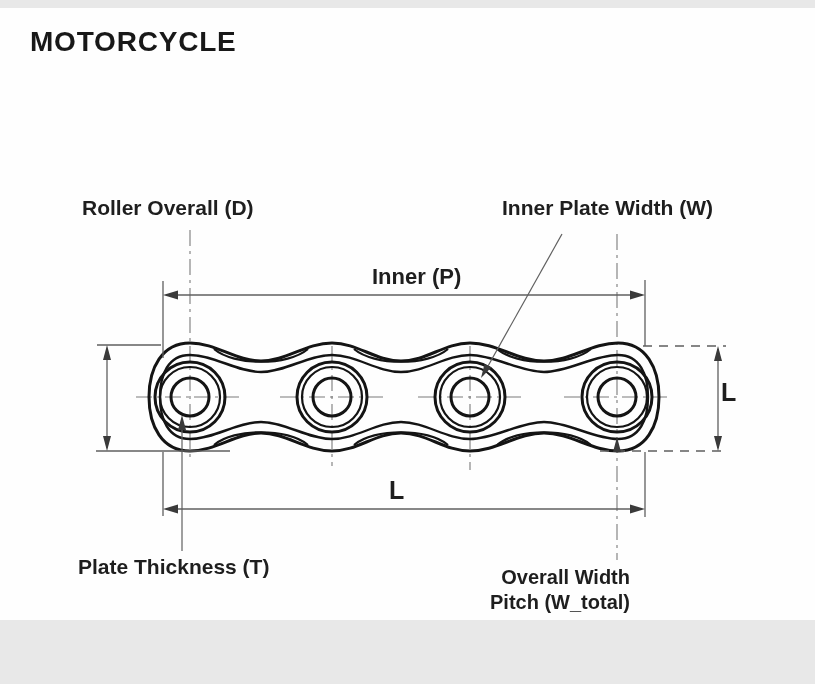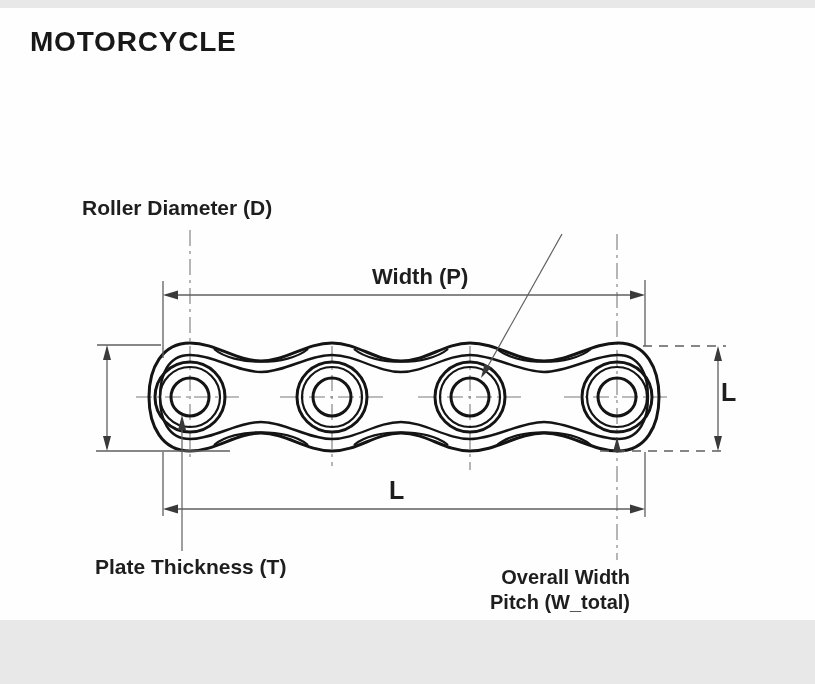--- a/index.html
+++ b/index.html
@@ -34,42 +34,43 @@
     font-size:28px;
     font-weight:800;
     letter-spacing:.8px;
     color:#181818;
   }
   .lbl-roller-d{left:82px;top:188px;font-size:21px;}
   .lbl-inner-w{left:502px;top:188px;font-size:21px;}
   .lbl-pitch{left:372px;top:256px;font-size:22px;}
   .lbl-l-right{left:721px;top:370px;font-size:25px;}
   .lbl-l-bottom{left:389px;top:468px;font-size:25px;}
-  .lbl-plate-t{left:95px;top:547px;font-size:21px;}
+  .lbl-plate-t{left:78px;top:547px;font-size:21px;}
   .lbl-overall{left:490px;top:557px;font-size:20px;line-height:1.25;text-align:right;}
   svg.drawing{position:absolute;left:0;top:0;}
   .chain{stroke:var(--stroke);fill:none;}
   .sw3{stroke-width:3px;}
   .sw24{stroke-width:2.4px;}
   .sw22{stroke-width:2.2px;}
   .dimline{stroke:var(--dim);stroke-width:1.3px;fill:none;}
   .dashline{stroke:var(--dim);stroke-width:1.4px;fill:none;stroke-dasharray:9 7;}
   .centerline{stroke:var(--center);stroke-width:1.1px;fill:none;stroke-dasharray:16 5 3 5;}
   .leader{stroke:var(--dim);stroke-width:1.2px;fill:none;}
   .ah{fill:var(--arrow);stroke:none;}
 </style>
 </head>
 <body>
 
 <div class="stage">
 
   <div class="lbl title">MOTORCYCLE</div>
 
-  <div class="lbl lbl-roller-d">Roller Diameter (D)</div>
-  <div class="lbl lbl-pitch">Width (P)</div>
+  <div class="lbl lbl-roller-d">Roller Overall (D)</div>
+  <div class="lbl lbl-inner-w">Inner Plate Width (W)</div>
+  <div class="lbl lbl-pitch">Inner (P)</div>
   <div class="lbl lbl-l-right">L</div>
   <div class="lbl lbl-l-bottom">L</div>
   <div class="lbl lbl-plate-t">Plate Thickness (T)</div>
   <div class="lbl lbl-overall">
     <div>Overall Width</div>
     <div>Pitch (W_total)</div>
   </div>
 
   <svg class="drawing" width="815" height="684" viewBox="0 0 815 684">
 

